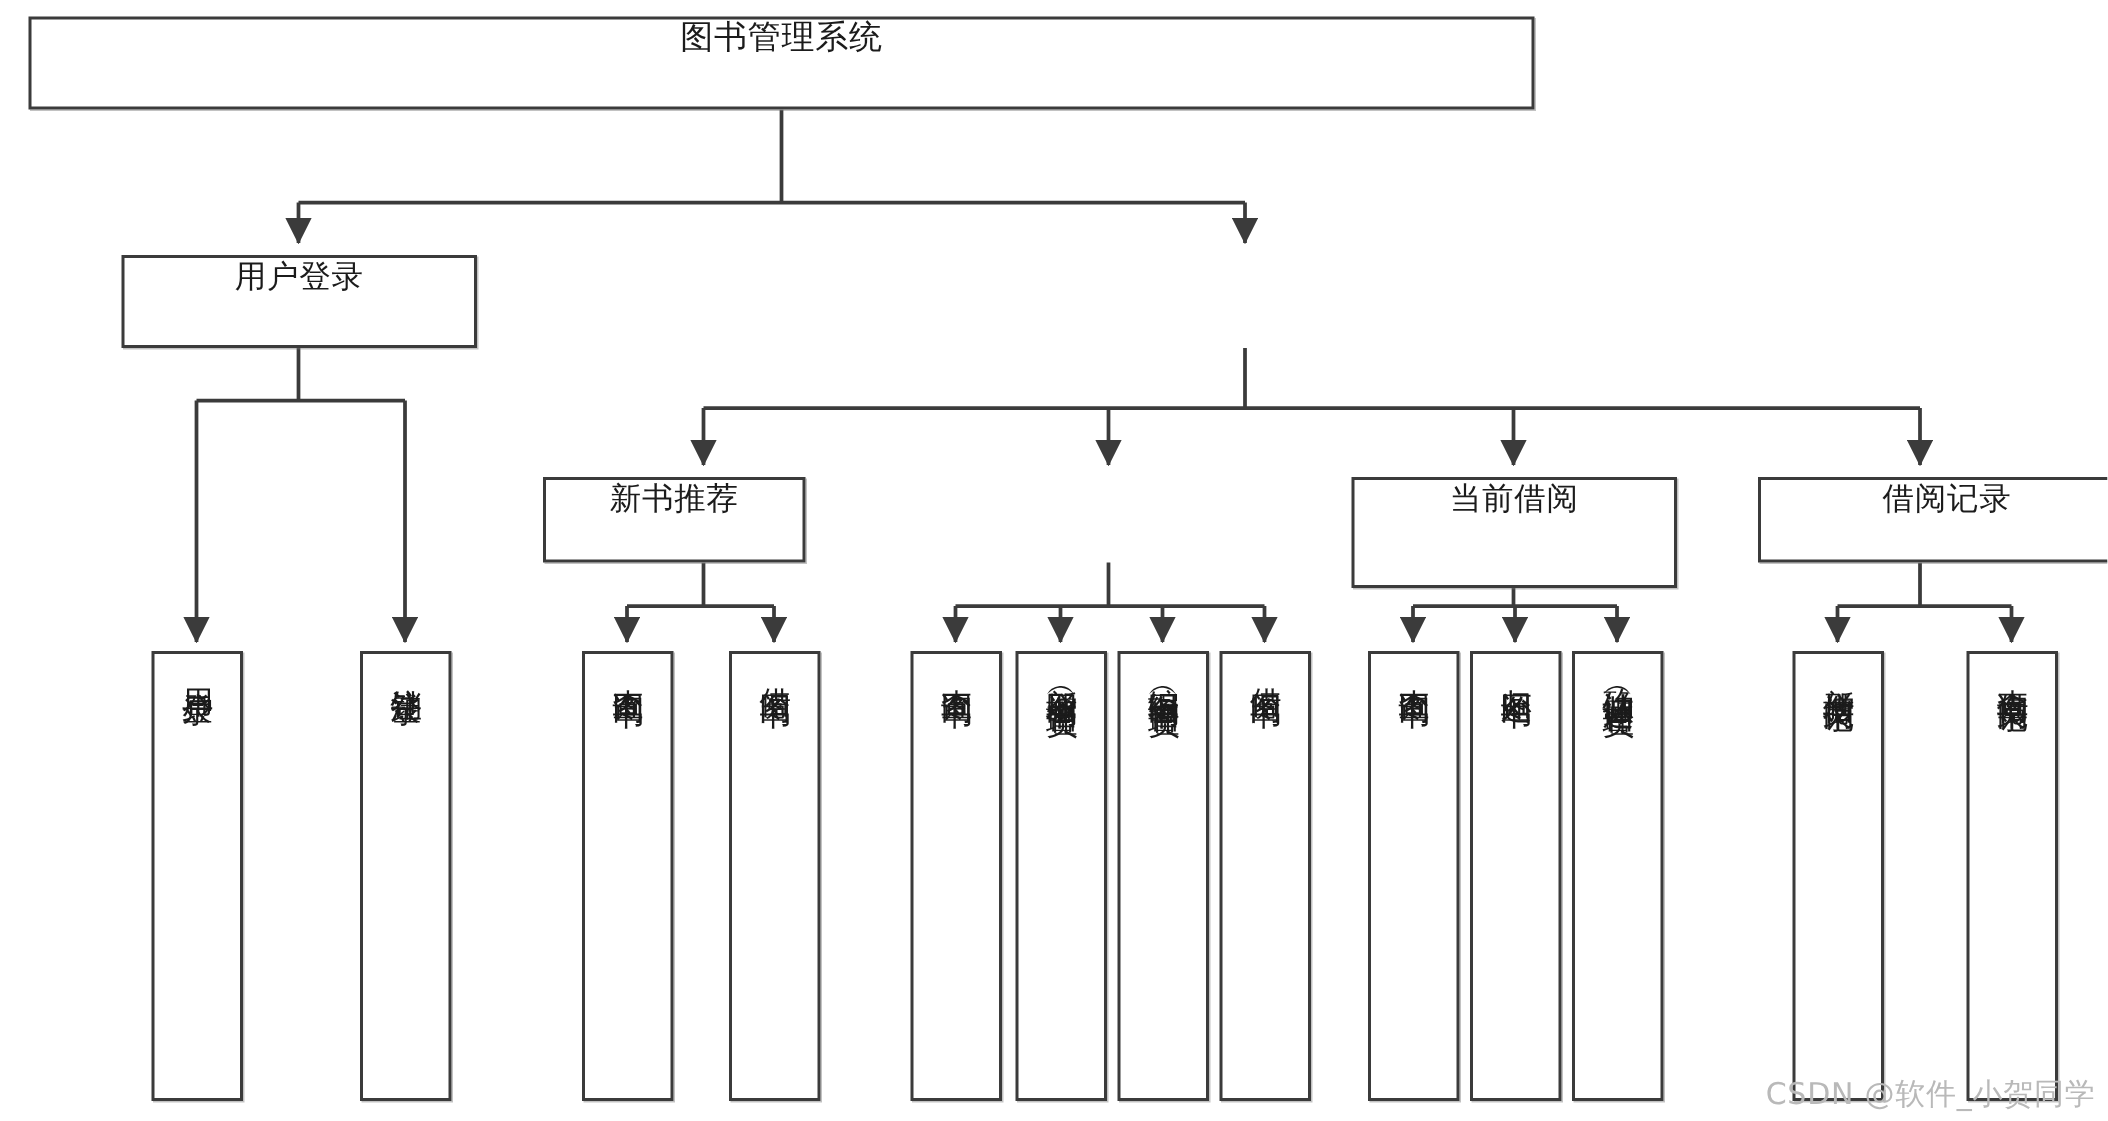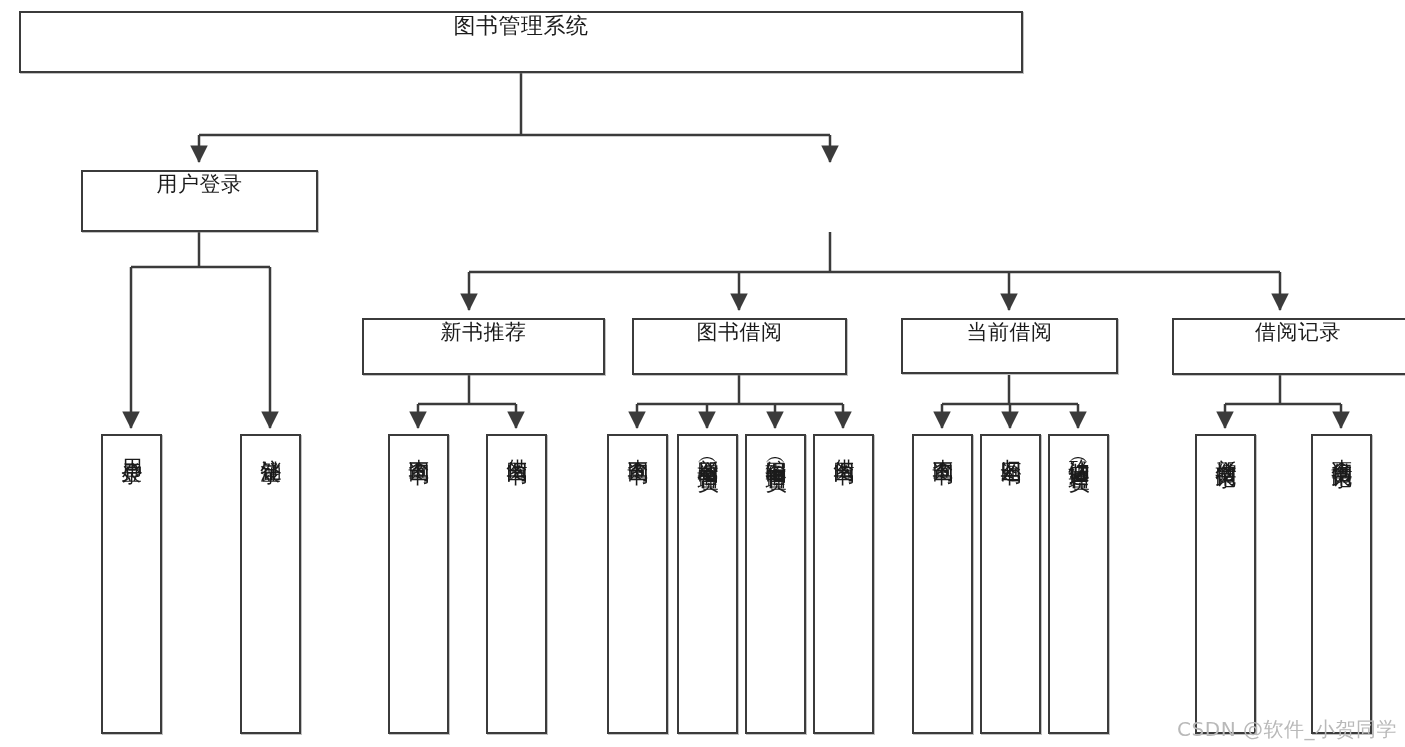--- a/index.html
+++ b/index.html
@@ -131,29 +131,26 @@
 
   <div class="node horizontal root" style="left:19px; top:11px; width:1004px; height:62px;">
     <span class="node-label">图书管理系统</span>
   </div>
 
   <div class="node horizontal" style="left:81px; top:170px; width:237px; height:62px;">
     <span class="node-label">用户登录</span>
   </div>
 
 
-  <div class="node horizontal" style="left:362px; top:318px; width:243px; height:57px;">
+  <div class="node horizontal" style="left:362px; top:318px; width:175px; height:57px;">
     <span class="node-label">新书推荐</span>
   </div>
 
-  <div class="node horizontal" style="left:632px; top:318px; width:215px; height:57px;">
-    <span class="node-label">图书借阅</span>
-  </div>
-
-  <div class="node horizontal" style="left:901px; top:318px; width:217px; height:56px;">
+
+  <div class="node horizontal" style="left:901px; top:318px; width:217px; height:74px;">
     <span class="node-label">当前借阅</span>
   </div>
 
   <div class="node horizontal" style="left:1172px; top:318px; width:252px; height:57px;">
     <span class="node-label">借阅记录</span>
   </div>
 
   <div class="node vertical" style="left:101px; top:434px; width:61px; height:300px;">
     <span class="node-label">用户登录</span>
   </div>

